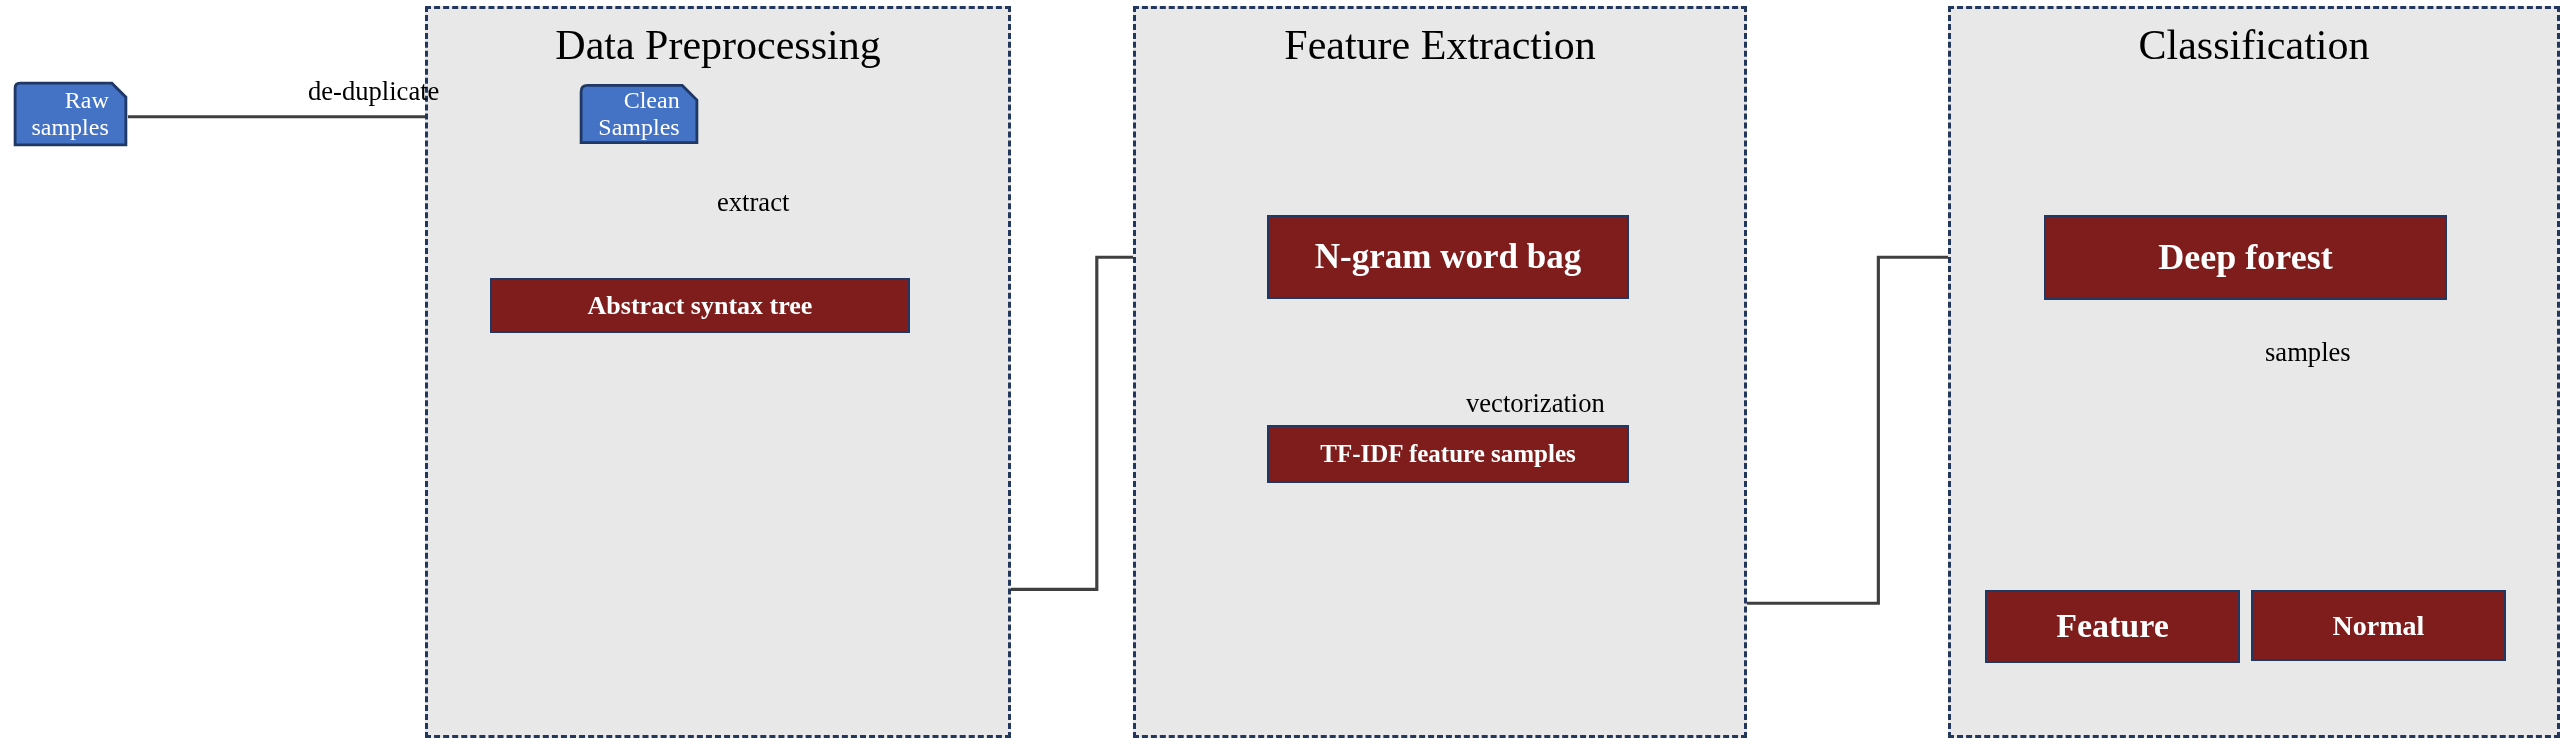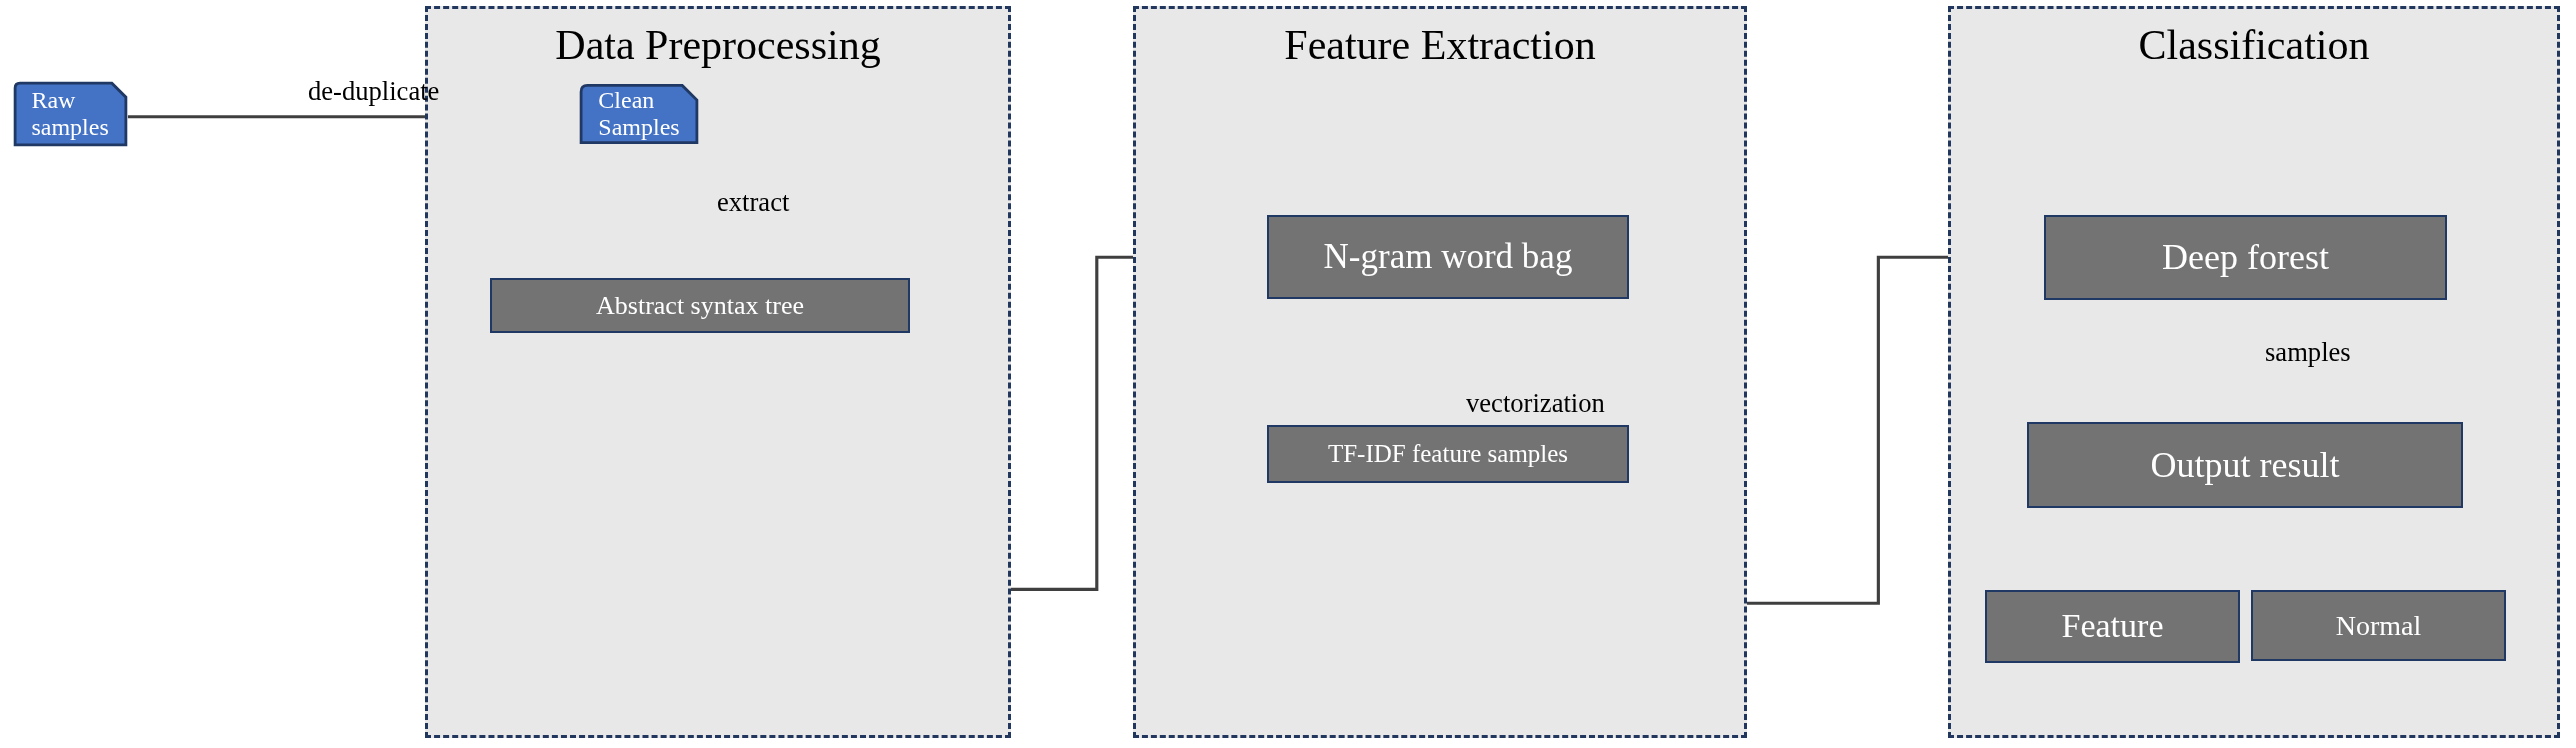--- a/index.html
+++ b/index.html
@@ -24,37 +24,38 @@
     text-align:center;
     font-size:42px;
     color:#000000;
     line-height:1;
     white-space:nowrap;
   }
 
   
   .node{
     position:absolute;
-    background:#737373;
+    background:#7f1d1d;
     border:2.8px solid #1f3864;
     box-sizing:border-box;
     color:#ffffff;
     display:flex;
     align-items:center;
     justify-content:center;
     text-align:center;
     line-height:1.12;
     white-space:pre-line;
+    font-weight:bold;
   }
   .clipwrap{position:absolute;}
   .clipwrap svg{position:absolute;left:0;top:0;}
   .cliplabel{
     position:absolute;left:0;top:0;width:100%;height:100%;
     display:flex;align-items:center;justify-content:center;
-    color:#ffffff;text-align:left;line-height:1.14;white-space:pre-line;
+    color:#ffffff;text-align:right;line-height:1.14;white-space:pre-line;
     pointer-events:none;
   }
 
   
   .edge-label{
     position:absolute;
     font-size:26.6px;
     color:#000000;
     white-space:nowrap;
     line-height:1;
@@ -131,23 +132,20 @@
   </div>
 
   <div class="node" style="left:1267px;top:425px;width:362px;height:58px;font-size:25px;">
     <span>TF-IDF feature samples</span>
   </div>
 
   <div class="node" style="left:2044px;top:215px;width:403px;height:85px;font-size:36px;">
     <span>Deep forest</span>
   </div>
 
-  <div class="node" style="left:2027px;top:422px;width:436px;height:86px;font-size:36px;">
-    <span>Output result</span>
-  </div>
 
   <div class="node" style="left:1985px;top:590px;width:255px;height:73px;font-size:34px;">
     <span>Feature</span>
   </div>
 
   <div class="node" style="left:2251px;top:590px;width:255px;height:71px;font-size:28px;">
     <span>Normal</span>
   </div>
 
   <div class="edge-label" style="left:308px;top:78px;">de-duplicate</div>

